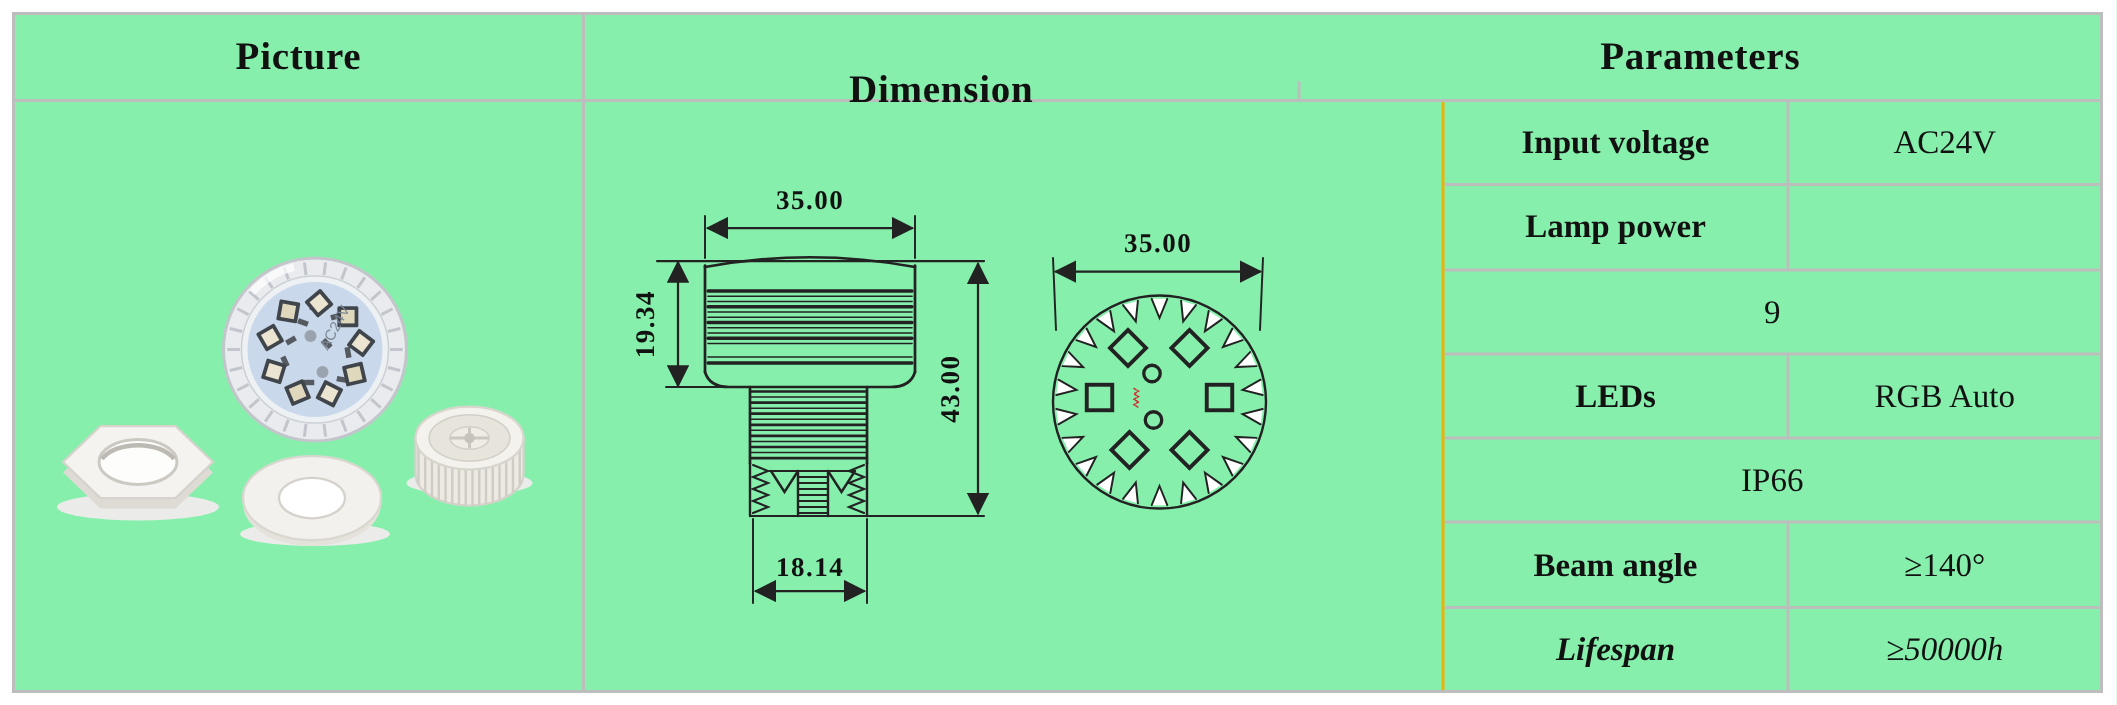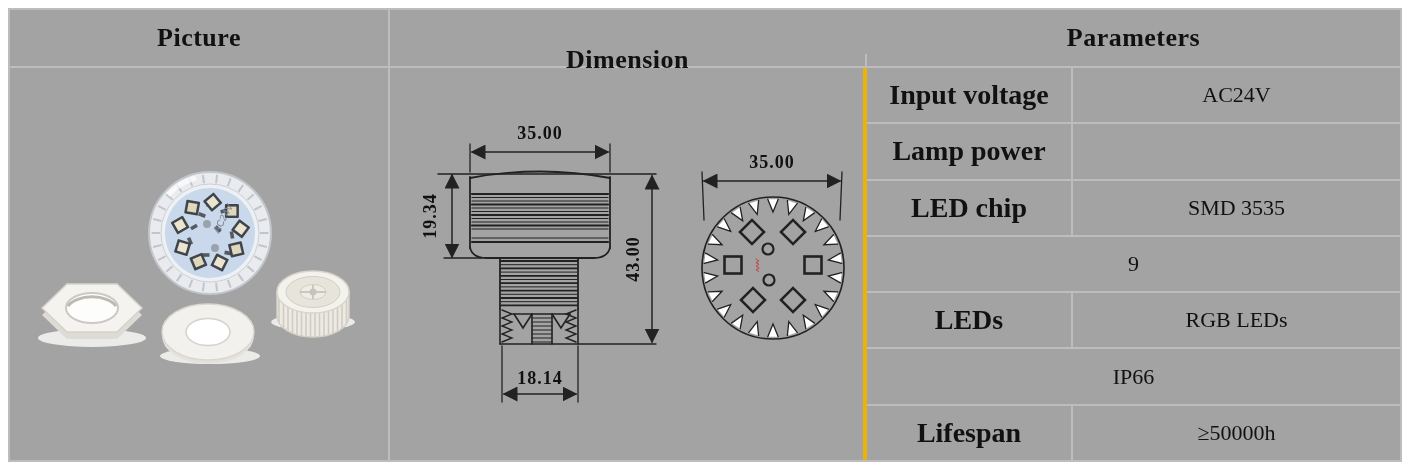--- a/index.html
+++ b/index.html
@@ -1,33 +1,33 @@
 <!DOCTYPE html>
 <html><head>
 <meta charset="utf-8">
 <style>
   html,body{margin:0;padding:0;background:#ffffff;}
   body{width:1411px;height:470px;position:relative;overflow:hidden;
        font-family:"Liberation Serif","DejaVu Serif",serif;color:#111;}
   .spec-table{position:absolute;left:8px;top:8px;width:1394px;height:454px;
-       border:2px solid #bdbdbd;display:flex;flex-direction:column;background:#a3a3a3;box-sizing:border-box;}
+       border:2px solid #bdbdbd;display:flex;flex-direction:column;background:#86efac;box-sizing:border-box;}
   .header-row{display:flex;height:56px;flex:none;border-bottom:2px solid #bdbdbd;}
   .hcell{display:flex;align-items:center;justify-content:center;
        font-weight:bold;font-size:26px;letter-spacing:.5px;box-sizing:border-box;}
   .hcell.c-pic{width:380px;border-right:2px solid #bdbdbd;}
   .hcell.c-dim{width:477px;border-right:2px solid #bdbdbd;margin-top:44px;}
   .hcell.c-par{flex:1;}
   .body-row{display:flex;flex:1;min-height:0;}
   .picture-cell{width:380px;border-right:2px solid #bdbdbd;box-sizing:border-box;position:relative;}
-  .dimension-cell{width:477px;border-right:4px solid #eab308;box-sizing:border-box;position:relative;text-decoration:underline;}
+  .dimension-cell{width:573px;border-right:2px solid #eab308;box-sizing:border-box;position:relative;text-decoration:underline;}
   .params-cell{flex:1;display:flex;flex-direction:column;}
   .param-row{flex:1;display:flex;border-bottom:2px solid #bdbdbd;box-sizing:border-box;}
-  .param-row:last-child{border-bottom:none;}
-  .param-label{width:206px;border-right:2px solid #bdbdbd;display:flex;align-items:center;
-       justify-content:center;font-weight:bold;font-size:28px;box-sizing:border-box;}
+  .param-row:last-child{border-bottom:none;font-style:italic;}
+  .param-label{width:230px;border-right:2px solid #bdbdbd;display:flex;align-items:center;
+       justify-content:center;font-weight:bold;font-size:22px;box-sizing:border-box;}
   .param-value{flex:1;display:flex;align-items:center;justify-content:center;font-size:22px;}
   svg{display:block;}
   .dimtext{font-family:"Liberation Serif","DejaVu Serif",serif;font-weight:bold;font-size:18px;
        letter-spacing:1px;fill:#111;}
 </style>
 </head>
 <body>
 
 <div class="spec-table">
 
@@ -339,32 +339,32 @@
 
     <div class="params-cell">
       <div class="param-row">
         <div class="param-label">Input voltage</div>
         <div class="param-value">AC24V</div>
       </div>
       <div class="param-row">
         <div class="param-label">Lamp power</div>
       </div>
       <div class="param-row">
-        <div class="param-label">LED chip</div>
-        <div class="param-value">SMD 3535</div>
-      </div>
-      <div class="param-row">
         <div class="param-value">9</div>
       </div>
       <div class="param-row">
         <div class="param-label">LEDs</div>
-        <div class="param-value">RGB LEDs</div>
+        <div class="param-value">RGB Auto</div>
       </div>
       <div class="param-row">
         <div class="param-value">IP66</div>
+      </div>
+      <div class="param-row">
+        <div class="param-label">Beam angle</div>
+        <div class="param-value">≥140°</div>
       </div>
       <div class="param-row">
         <div class="param-label">Lifespan</div>
         <div class="param-value">≥50000h</div>
       </div>
     </div>
 
   </div>
 </div>
 

